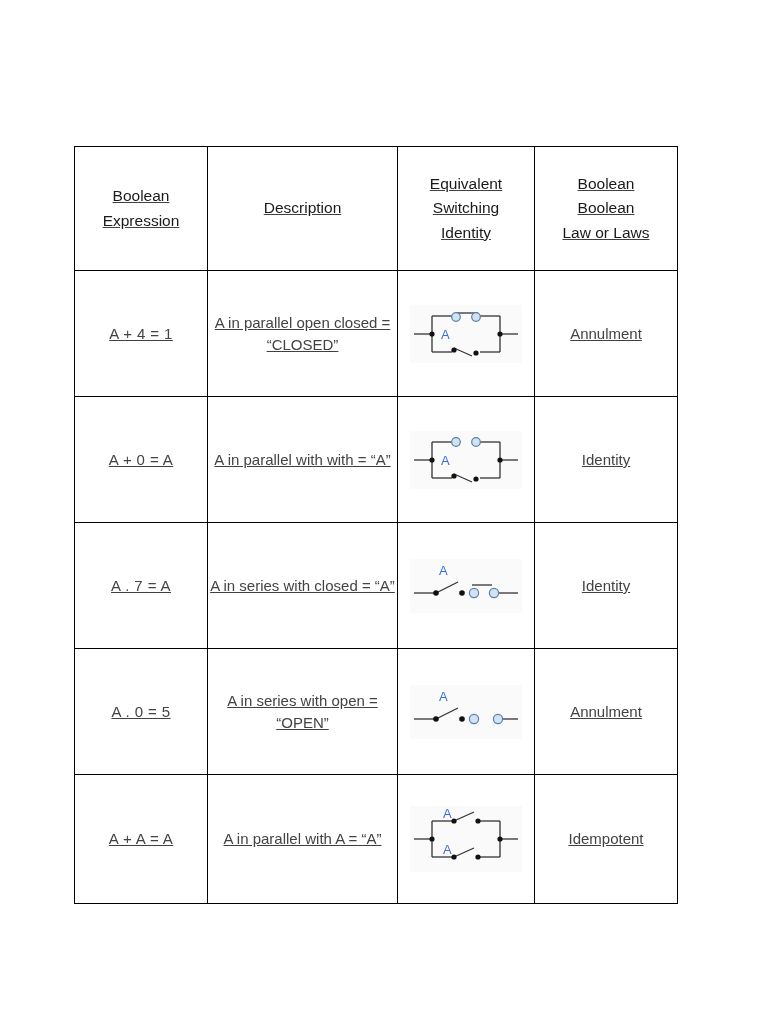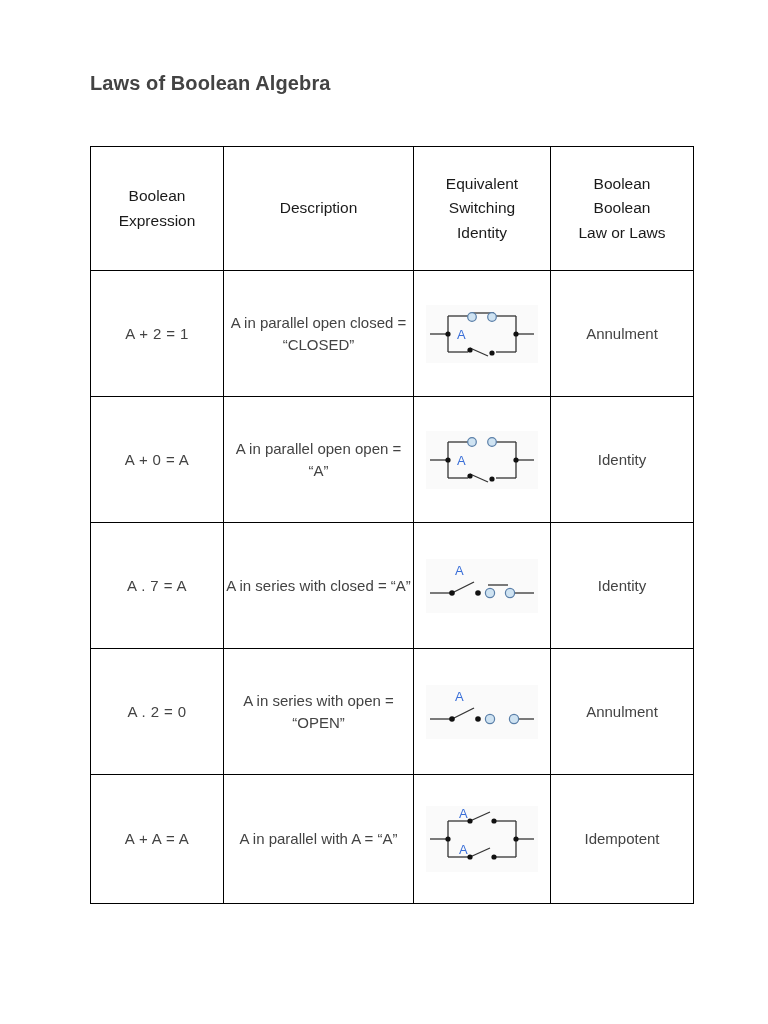--- a/index.html
+++ b/index.html
@@ -26,25 +26,26 @@
     position: absolute;
     left: 90px;
     top: 72px;
     font-size: 20px;
     font-weight: bold;
     color: #434343;
     letter-spacing: 0.1px;
   }
   table.laws {
     position: absolute;
-    left: 90px;
+    left: 74px;
     top: 146px;
     width: 603px;
     border-collapse: collapse;
     table-layout: fixed;
+    text-decoration: underline;
   }
   table.laws td, table.laws th {
     border: 1px solid #000000;
     padding: 0;
     text-align: center;
     vertical-align: middle;
     font-weight: normal;
   }
   col.c-expr { width: 133px; }
   col.c-desc { width: 190px; }
@@ -82,21 +83,20 @@
     line-height: 0;
     padding: 0;
   }
   svg.circuit { display: block; }
 </style>
 </head>
 <body>
 
 <div class="page">
 
-  <div class="page-title">Laws of Boolean Algebra</div>
 
   <table class="laws">
     <colgroup>
       <col class="c-expr">
         <col class="c-desc">
         <col class="c-circ">
         <col class="c-law">
     </colgroup>
     <thead>
       <tr class="hdr-row">
@@ -115,21 +115,21 @@
         <th>
           <span>Boolean</span><br>
           <span>Boolean</span><br>
           <span>Law or Laws</span>
         </th>
       </tr>
     </thead>
     <tbody>
 
       <tr class="body-row">
-        <td class="cell-expr">A + 2 = 1</td>
+        <td class="cell-expr">A + 4 = 1</td>
         <td class="cell-desc">A in parallel open closed = “CLOSED”</td>
         <td>
           <div class="circ-wrap">
             <div class="circ-box">
               <svg class="circuit" width="112" height="58" viewBox="0 0 112 58">
                 <g stroke="#333333" stroke-width="1.3" fill="none">
                   <line x1="4" y1="29" x2="22" y2="29"></line>
                   <line x1="22" y1="11" x2="22" y2="47"></line>
                   <line x1="90" y1="11" x2="90" y2="47"></line>
                   <line x1="90" y1="29" x2="108" y2="29"></line>
@@ -149,21 +149,21 @@
                 <text x="31" y="34" font-family="'Liberation Sans', sans-serif" font-size="13" fill="#3a6fd8">A</text>
               </svg>
             </div>
           </div>
         </td>
         <td class="cell-law">Annulment</td>
       </tr>
 
       <tr class="body-row">
         <td class="cell-expr">A + 0 = A</td>
-        <td class="cell-desc">A in parallel open open = “A”</td>
+        <td class="cell-desc">A in parallel with with = “A”</td>
         <td>
           <div class="circ-wrap">
             <div class="circ-box">
               <svg class="circuit" width="112" height="58" viewBox="0 0 112 58">
                 <g stroke="#333333" stroke-width="1.3" fill="none">
                   <line x1="4" y1="29" x2="22" y2="29"></line>
                   <line x1="22" y1="11" x2="22" y2="47"></line>
                   <line x1="90" y1="11" x2="90" y2="47"></line>
                   <line x1="90" y1="29" x2="108" y2="29"></line>
                   <line x1="22" y1="11" x2="42" y2="11"></line>
@@ -205,21 +205,21 @@
                 <circle cx="84" cy="34" r="4.6" fill="#cfe3f2" stroke="#5a7fa8" stroke-width="1.2"></circle>
                 <text x="29" y="16" font-family="'Liberation Sans', sans-serif" font-size="13" fill="#3a6fd8">A</text>
               </svg>
             </div>
           </div>
         </td>
         <td class="cell-law">Identity</td>
       </tr>
 
       <tr class="body-row">
-        <td class="cell-expr">A . 2 = 0</td>
+        <td class="cell-expr">A . 0 = 5</td>
         <td class="cell-desc">A in series with open = “OPEN”</td>
         <td>
           <div class="circ-wrap">
             <div class="circ-box">
               <svg class="circuit" width="112" height="54" viewBox="0 0 112 54">
                 <g stroke="#333333" stroke-width="1.3" fill="none">
                   <line x1="4" y1="34" x2="26" y2="34"></line>
                   <line x1="26" y1="34" x2="48" y2="23"></line>
                   <line x1="92" y1="34" x2="108" y2="34"></line>
                 </g>

